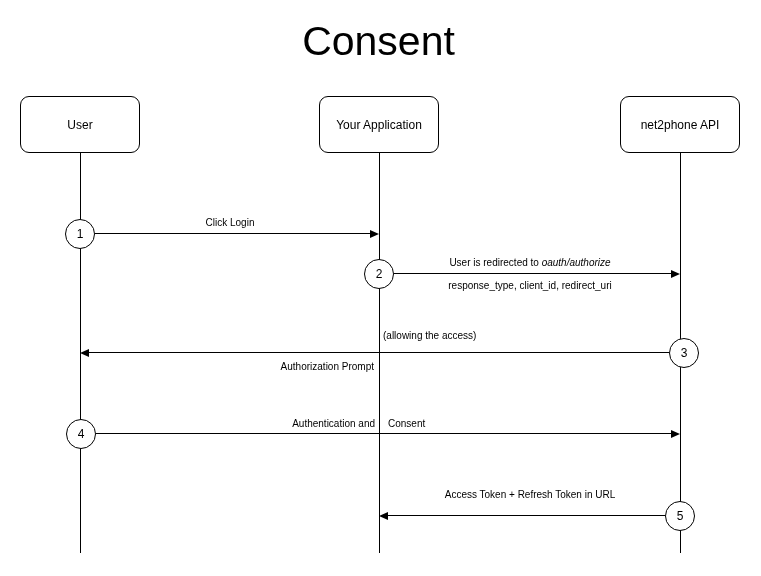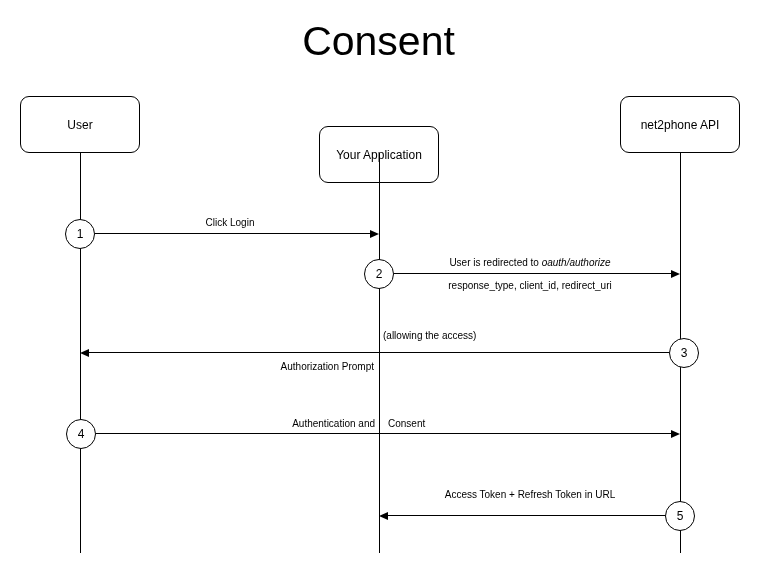--- a/index.html
+++ b/index.html
@@ -97,21 +97,21 @@
 </head>
 <body>
 
 <div class="canvas">
 
   <div class="title">Consent</div>
 
   <div class="actor-box" style="left:20px;">
     <span>User</span>
   </div>
-  <div class="actor-box" style="left:319px;margin-top:30px;">
+  <div class="actor-box" style="left:319px;">
     <span>Your Application</span>
   </div>
   <div class="actor-box" style="left:620px;">
     <span>net2phone API</span>
   </div>
 
   <div class="lifeline" style="left:79.5px;"></div>
   <div class="lifeline" style="left:378.5px;"></div>
   <div class="lifeline" style="left:679.5px;"></div>
 

